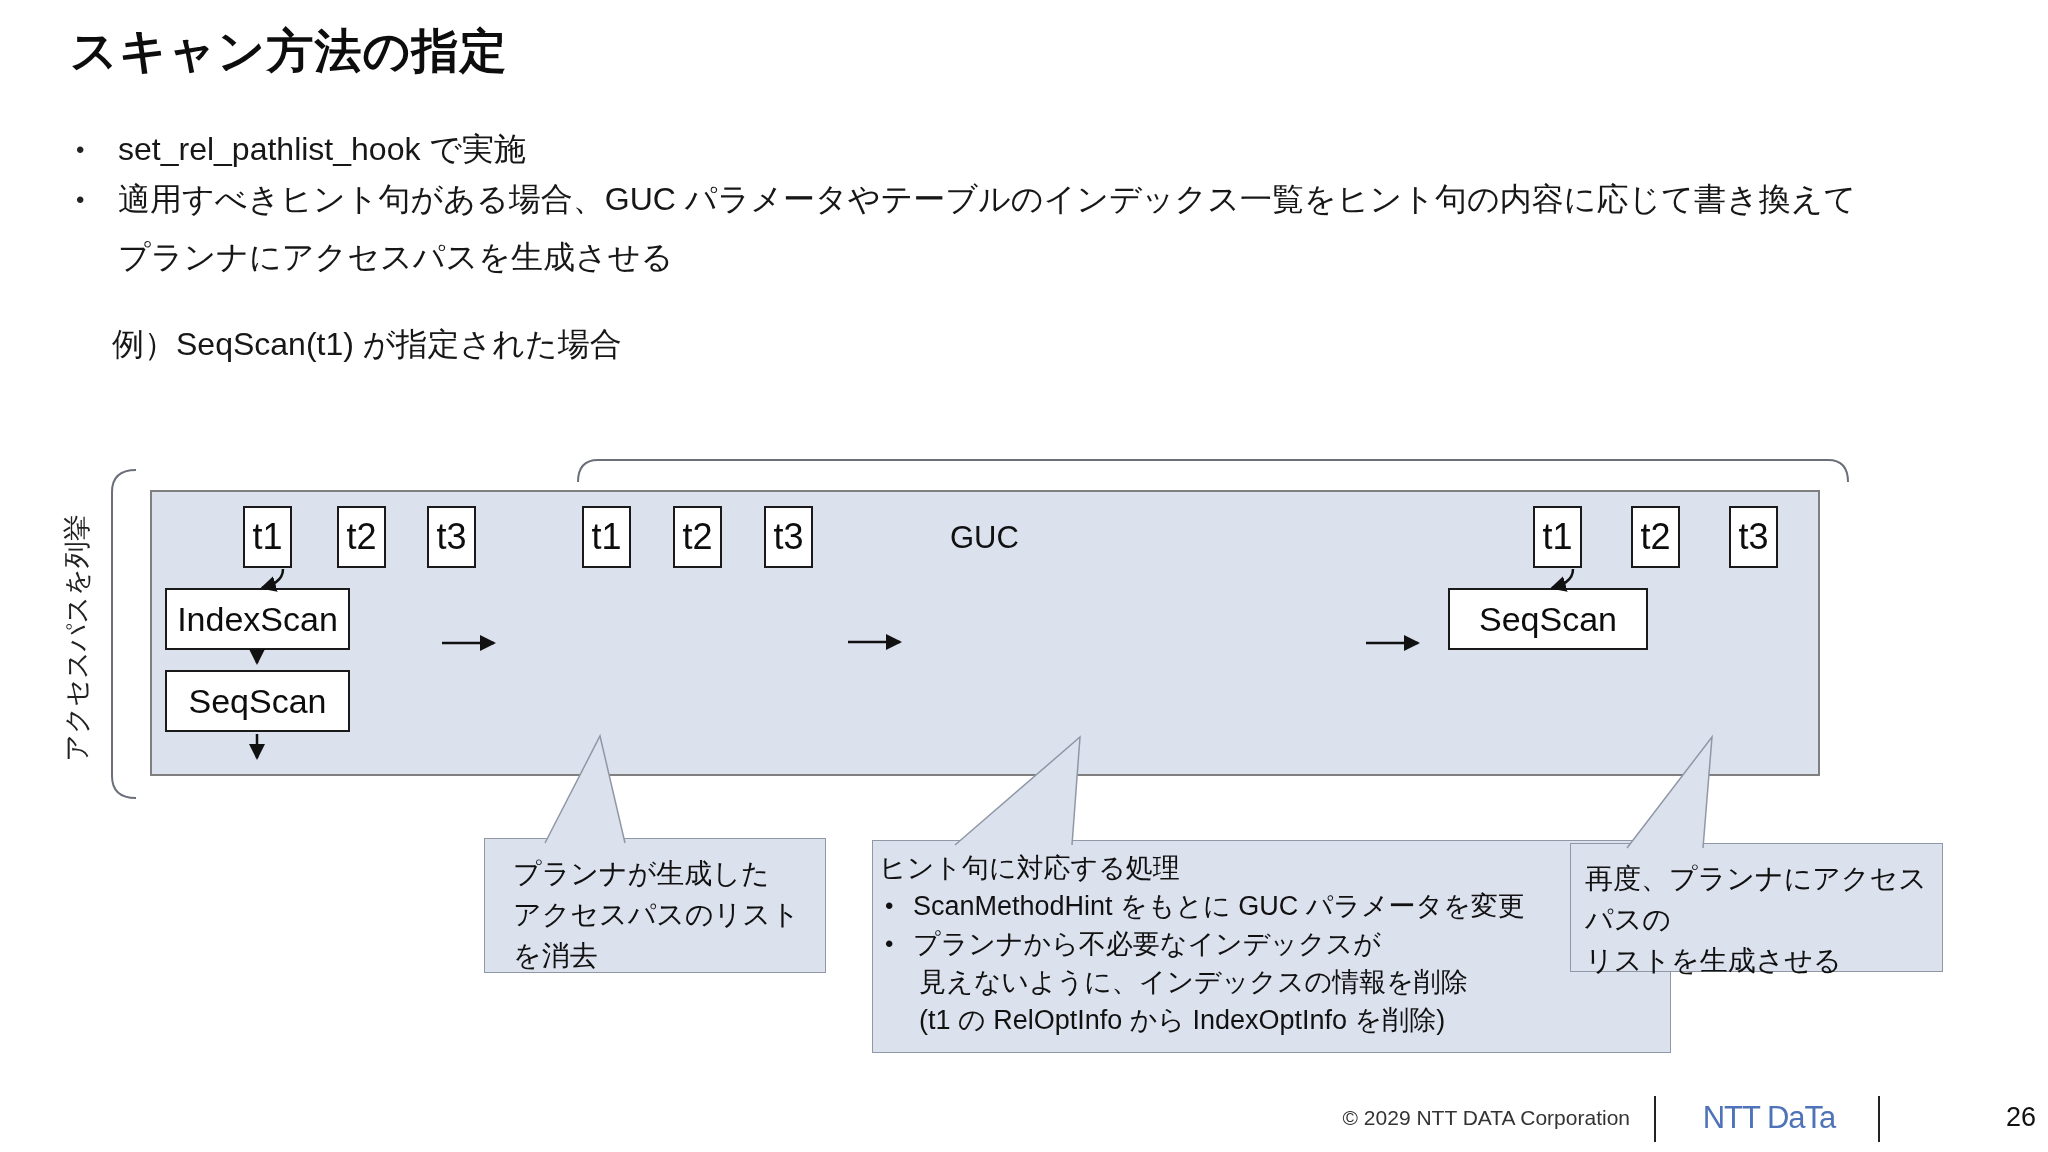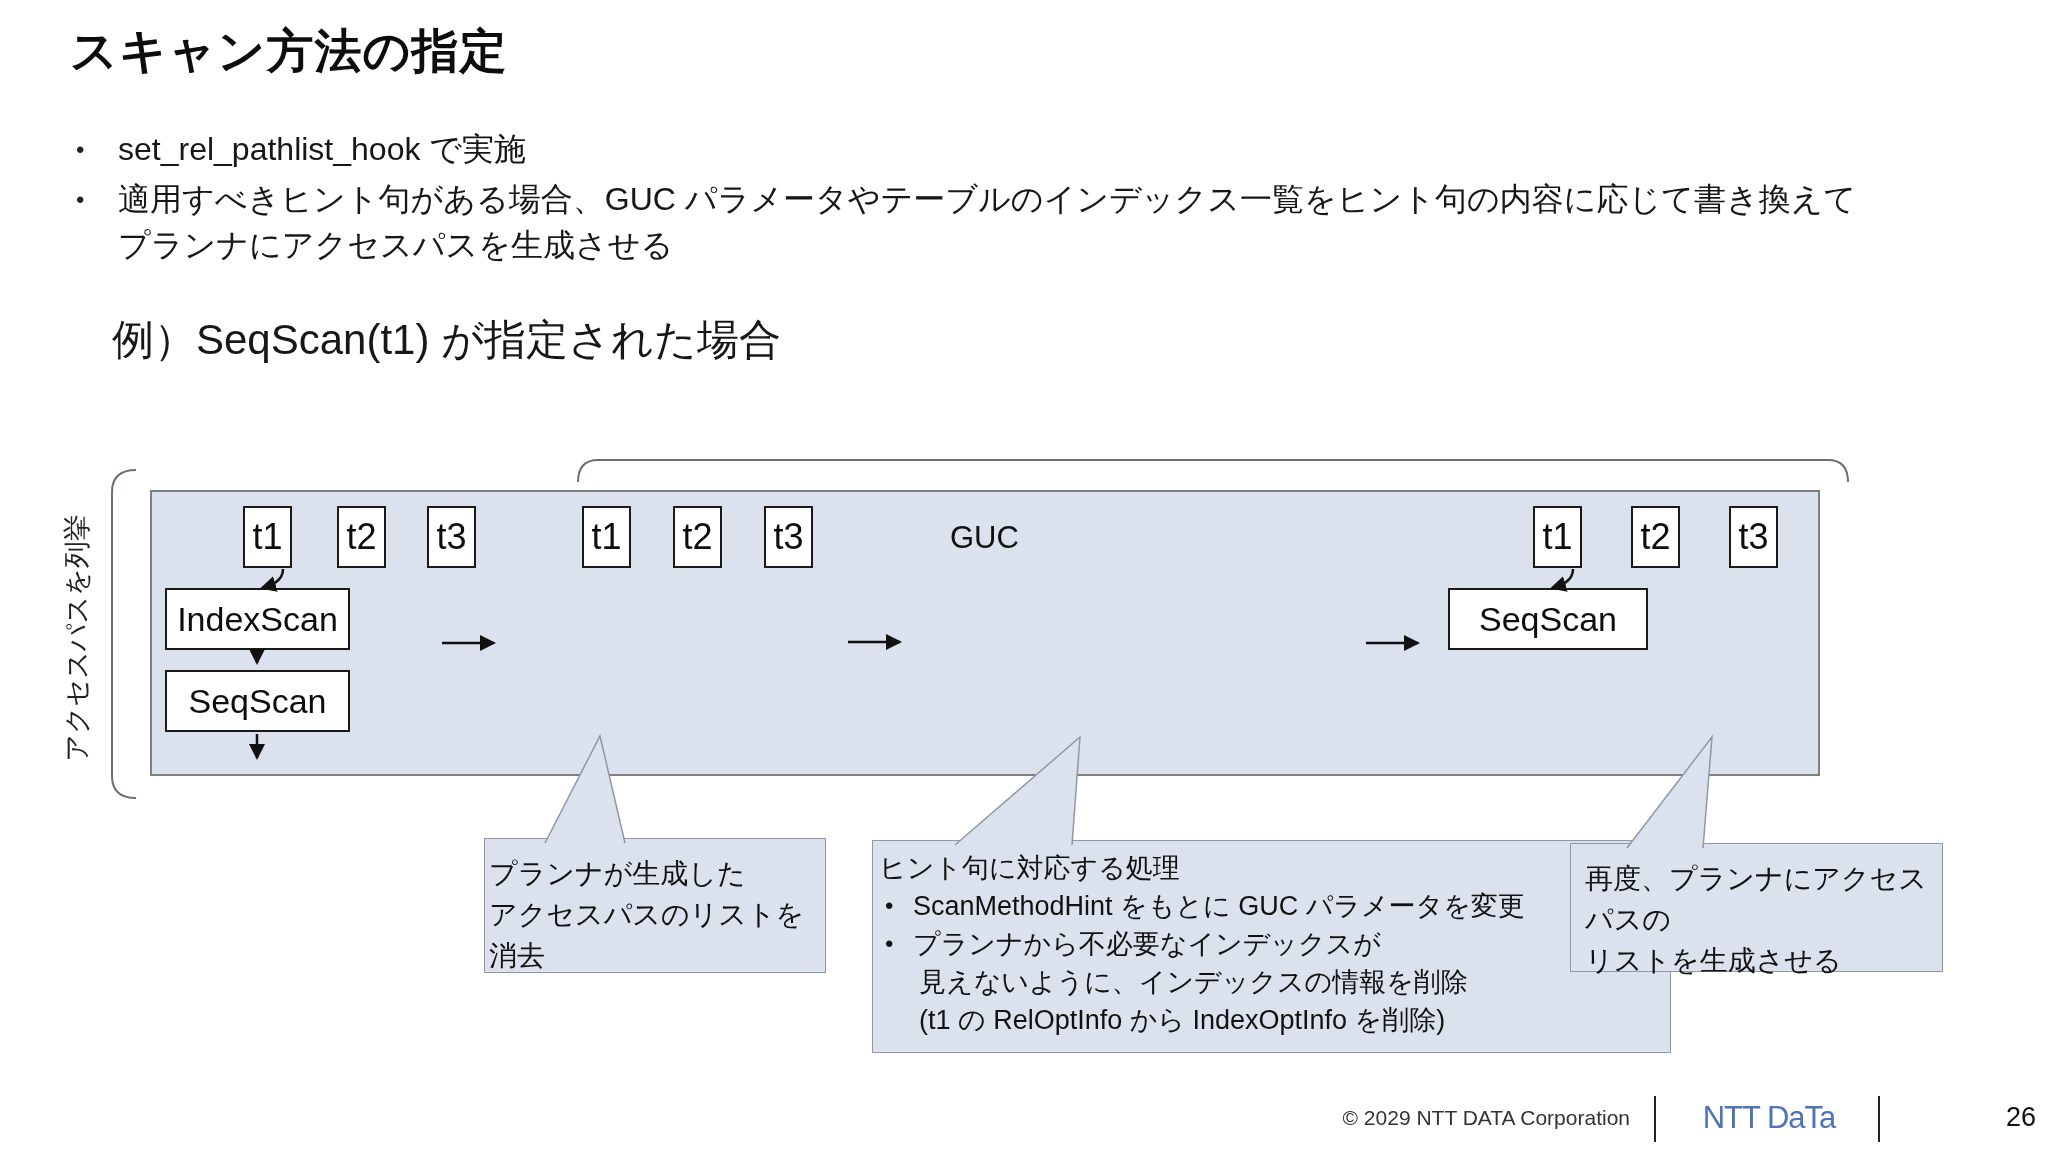--- a/index.html
+++ b/index.html
@@ -4,42 +4,42 @@
 <style>
   html,body{margin:0;padding:0;background:#fff;}
   .slide{position:relative;width:2048px;height:1152px;background:#ffffff;overflow:hidden;
          font-family:"Liberation Sans", sans-serif;color:#111;}
   .abs{position:absolute;}
 
   .title{left:70px;top:20px;font-size:47px;font-weight:bold;letter-spacing:1px;color:#0d0d0d;}
 
   .bullet-dot{font-size:24px;color:#222;}
   .btext{font-size:32px;color:#171717;}
-  .example{left:112px;top:312px;font-size:42px;color:#171717;}
+  .example{left:112px;top:323px;font-size:32px;color:#171717;}
 
   .hook-label{left:1000px;top:406px;width:400px;text-align:center;font-size:27px;color:#222;}
 
   .panel{left:150px;top:490px;width:1670px;height:286px;background:#dce1ee;border:2px solid #7f7f7f;box-sizing:border-box;}
 
   .side-label{left:-58px;top:620px;width:270px;text-align:center;font-size:27px;color:#222;
               transform:rotate(-90deg);white-space:nowrap;}
 
   .tbox{position:absolute;width:49px;height:62px;background:#ffffff;border:2px solid #1a1a1a;
         box-sizing:border-box;display:flex;align-items:center;justify-content:center;
         font-size:36px;color:#0d0d0d;}
   .scanbox{position:absolute;background:#ffffff;border:2px solid #1a1a1a;box-sizing:border-box;
            display:flex;align-items:center;justify-content:center;font-size:34px;color:#0d0d0d;}
 
   .guc-label{left:950px;top:520px;font-size:31px;color:#111;}
   .gucbox{left:952px;top:560px;width:405px;height:133px;background:#ffffff;border:2px solid #1a1a1a;
           box-sizing:border-box;font-size:30px;color:#0d0d0d;padding:2px 14px 0 6px;}
   .gucrow{display:flex;justify-content:space-between;line-height:42px;}
 
   .callout{position:absolute;background:#dce1ee;border:1.5px solid #9097a5;box-sizing:border-box;color:#111;}
-  .c1{left:484px;top:838px;width:342px;height:135px;padding:14px 0 0 4px;font-size:28px;line-height:41px;}
+  .c1{left:484px;top:838px;width:342px;height:135px;padding:14px 0 0 28px;font-size:28px;line-height:41px;}
   .c2{left:872px;top:840px;width:799px;height:213px;padding:8px 6px 0 6px;font-size:27px;line-height:38px;}
   .c3{left:1570px;top:843px;width:373px;height:129px;padding:14px 0 0 14px;font-size:28px;line-height:41px;}
   .c2row{display:flex;}
   .c2row .dot{width:34px;padding-left:6px;box-sizing:border-box;font-size:24px;}
   .c2cont{padding-left:40px;}
 
   .overlay{left:0;top:0;pointer-events:none;z-index:10;}
 
   .footer-copy{left:1330px;top:1106px;width:300px;text-align:right;font-size:21px;color:#333;}
   .fdiv{width:2px;height:46px;background:#222;top:1096px;}
@@ -56,21 +56,21 @@
 
   <div class="abs" style="left:76px;top:136px;">
     <span class="bullet-dot">•</span>
   </div>
   <div class="abs btext" style="left:118px;top:128px;">set_rel_pathlist_hook で実施</div>
 
   <div class="abs" style="left:76px;top:186px;">
     <span class="bullet-dot">•</span>
   </div>
   <div class="abs btext" style="left:118px;top:178px;">適用すべきヒント句がある場合、GUC パラメータやテーブルのインデックス一覧をヒント句の内容に応じて書き換えて</div>
-  <div class="abs btext" style="left:118px;top:224px;">プランナにアクセスパスを生成させる</div>
+  <div class="abs btext" style="left:118px;top:236px;">プランナにアクセスパスを生成させる</div>
 
   <div class="abs example">例）SeqScan(t1) が指定された場合</div>
 
 
   <div class="abs side-label">アクセスパスを列挙</div>
 
   <div class="abs panel"></div>
 
   <div class="tbox" style="left:243px;top:506px;">t1</div>
   <div class="tbox" style="left:337px;top:506px;">t2</div>

